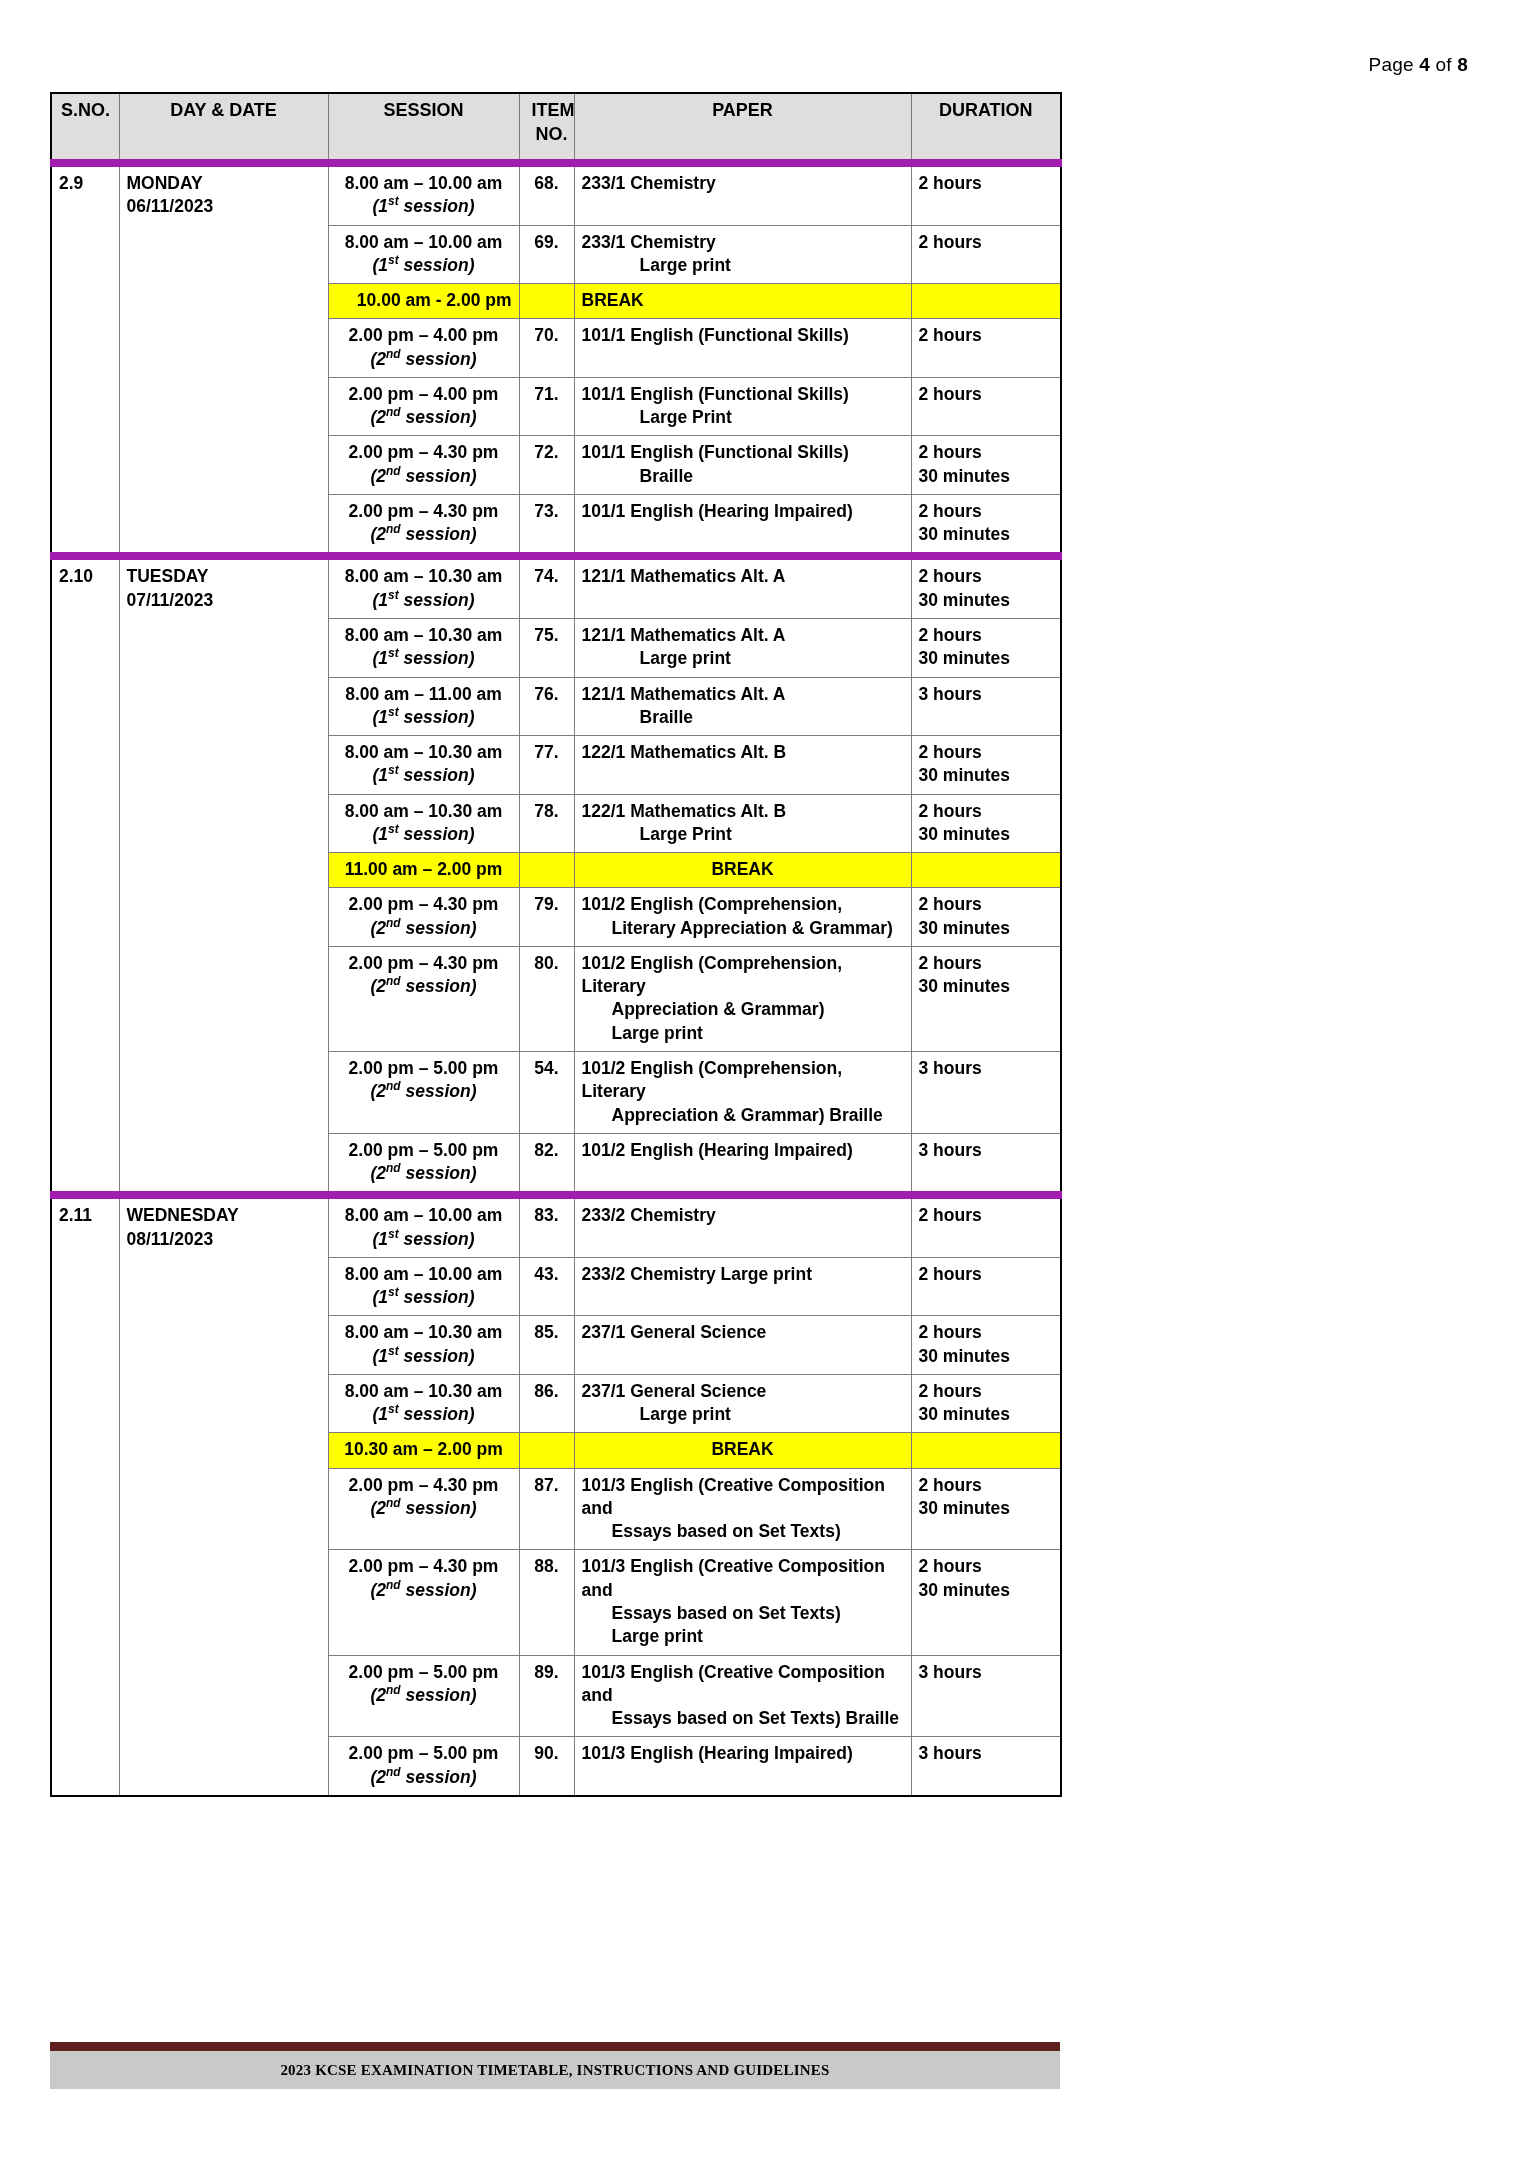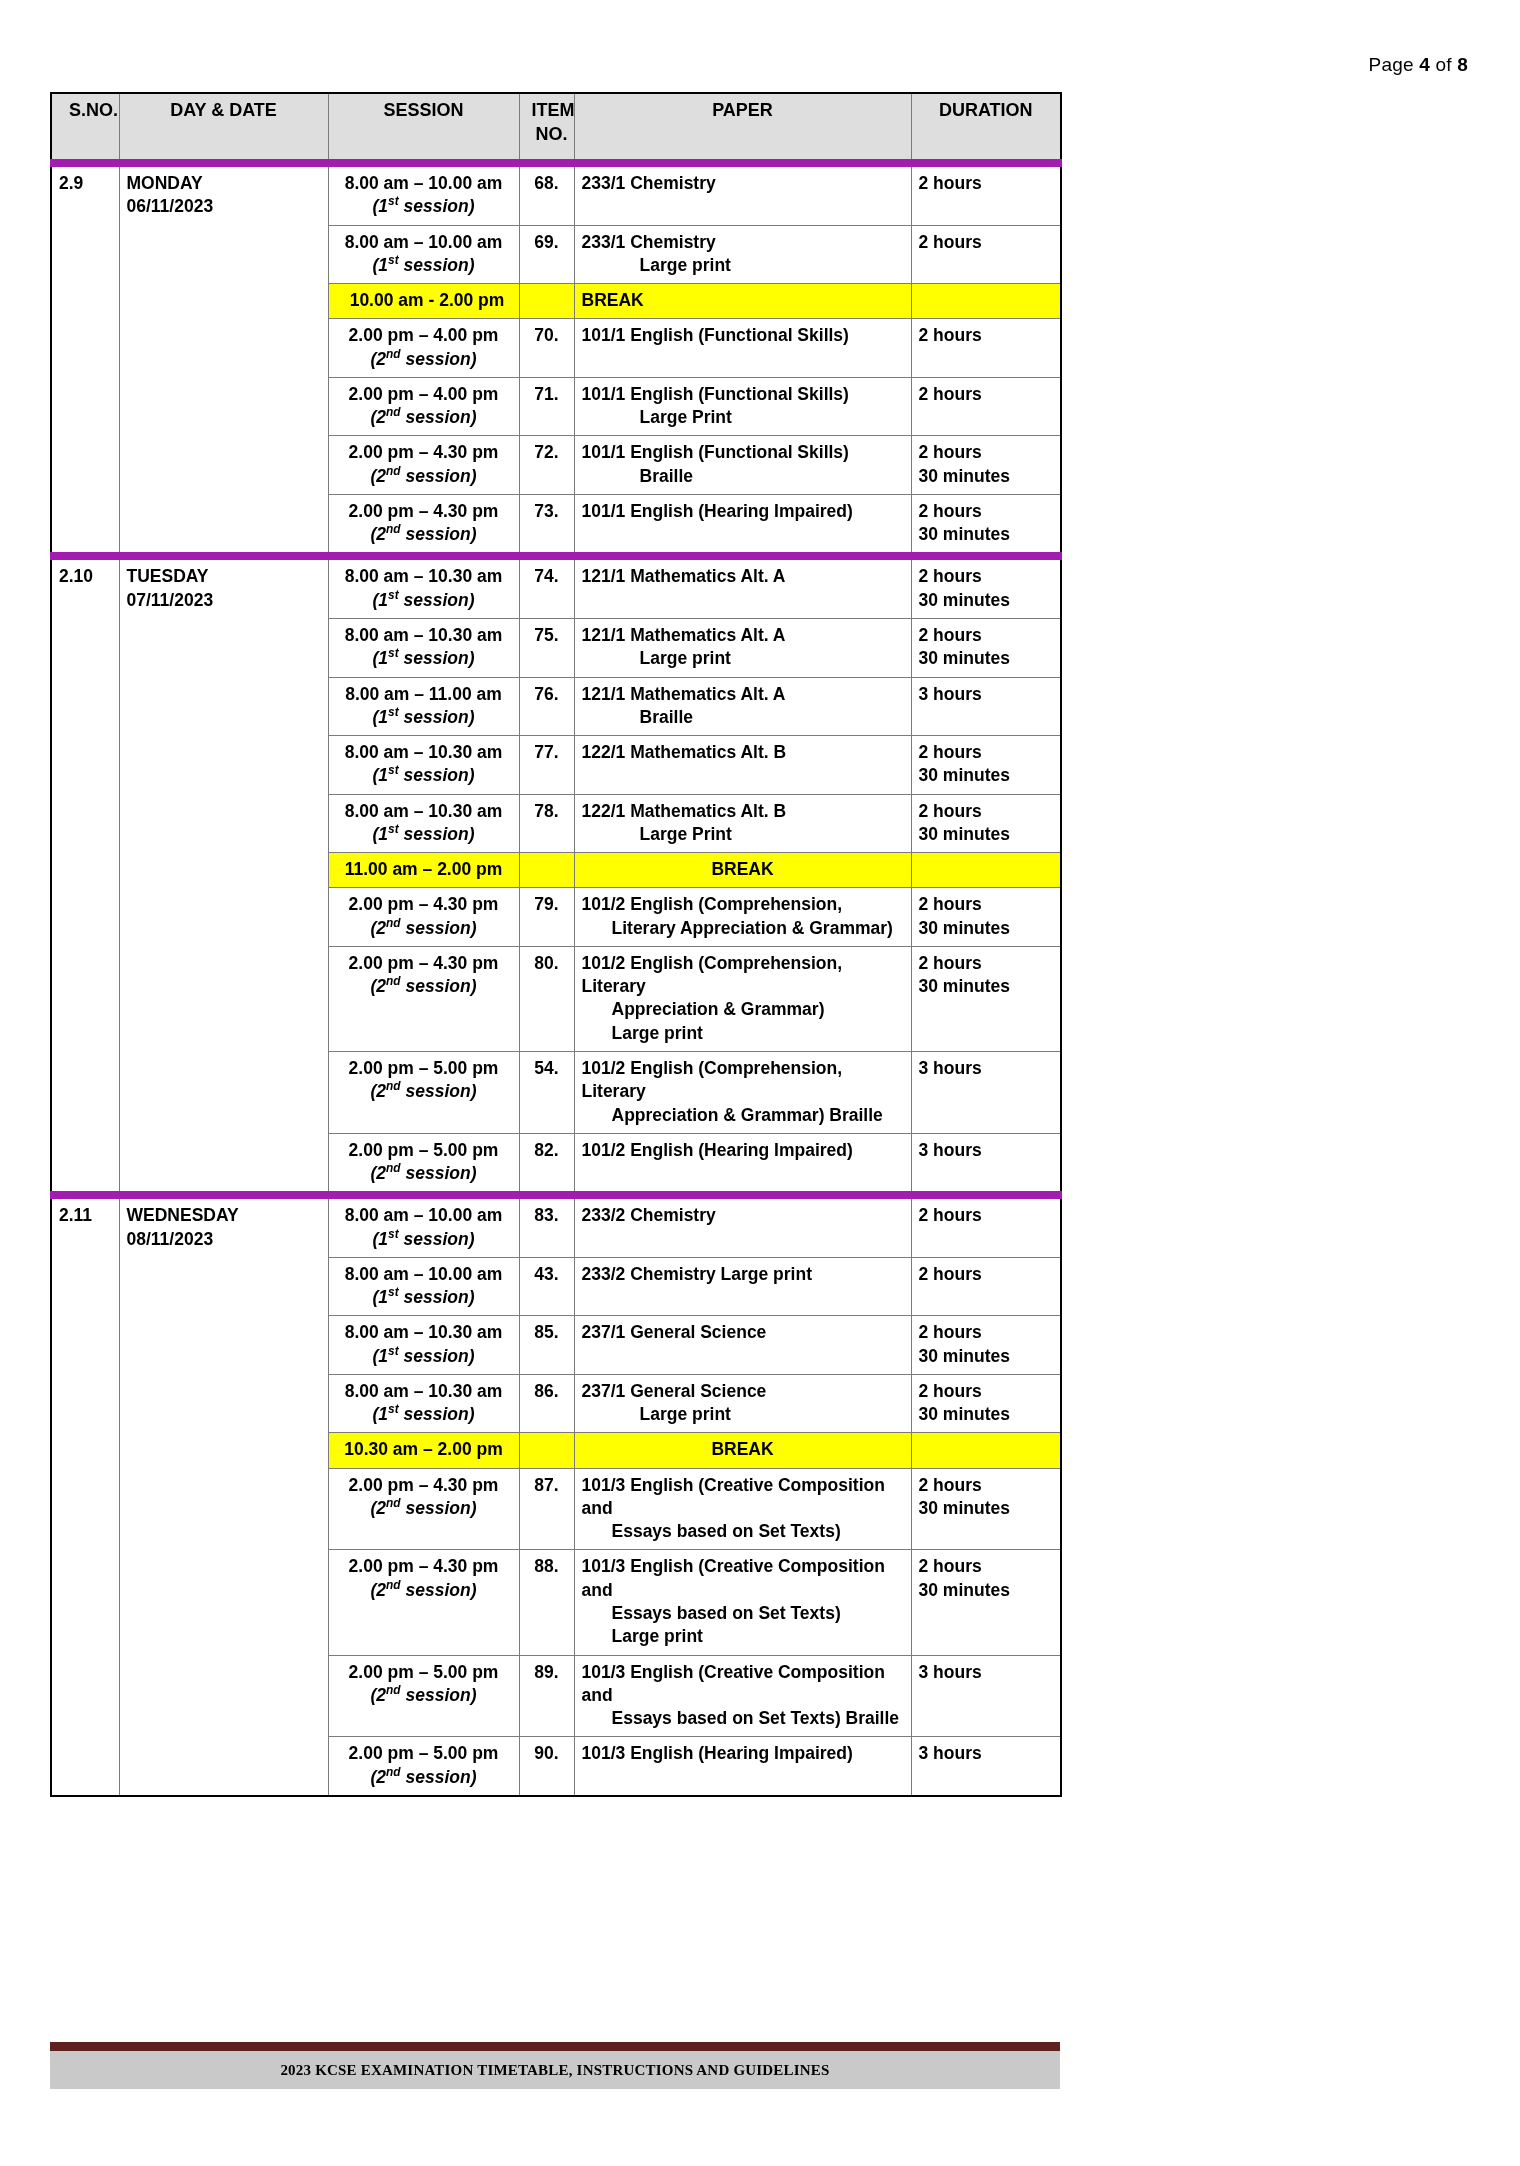--- a/index.html
+++ b/index.html
@@ -50,34 +50,34 @@
     text-align:center;
     font-weight:bold;
     font-size:18px;
     height:54px;
     vertical-align:top;
     padding-top:8px;
     border-bottom:4px solid #000;
     border-left:1px solid #4a4a4a;
     border-right:1px solid #4a4a4a;
   }
-  thead th.h-sno{text-align:left;padding-left:17px;}
+  thead th.h-sno{text-align:left;padding-left:9px;}
   thead th.h-item{padding-left:12px;padding-right:2px;}
 
   td.sno{font-weight:bold;text-align:left;border-right:1px solid #4a4a4a;}
   td.day{font-weight:bold;border-right:1px solid #4a4a4a;}
   td.ses{text-align:center;border-right:1px solid #4a4a4a;}
   td.item{text-align:center;font-weight:normal;border-right:1px solid #4a4a4a;}
   td.pap{border-right:1px solid #4a4a4a;}
   td.dur{}
 
   
   tr.group-start > td{border-top:8px solid #a21caf;}
   td.brk-time{background:#ffff00;text-align:center;}
-  td.brk-time.left{text-align:center;padding-left:14px;}
+  td.brk-time.left{text-align:right;padding-left:14px;}
   td.brk-label{background:#ffff00;}
   td.brk-label.center{text-align:center;}
   td.brk-blank{background:#ffff00;}
 
   .sess-line2{display:block;}
   .pap-ind1{display:block;padding-left:58px;}
   .pap-ind2{display:block;padding-left:30px;}
   .dur-line2{display:block;}
   sup{font-size:.68em;vertical-align:super;line-height:0;}
   .ital{font-style:italic;}

